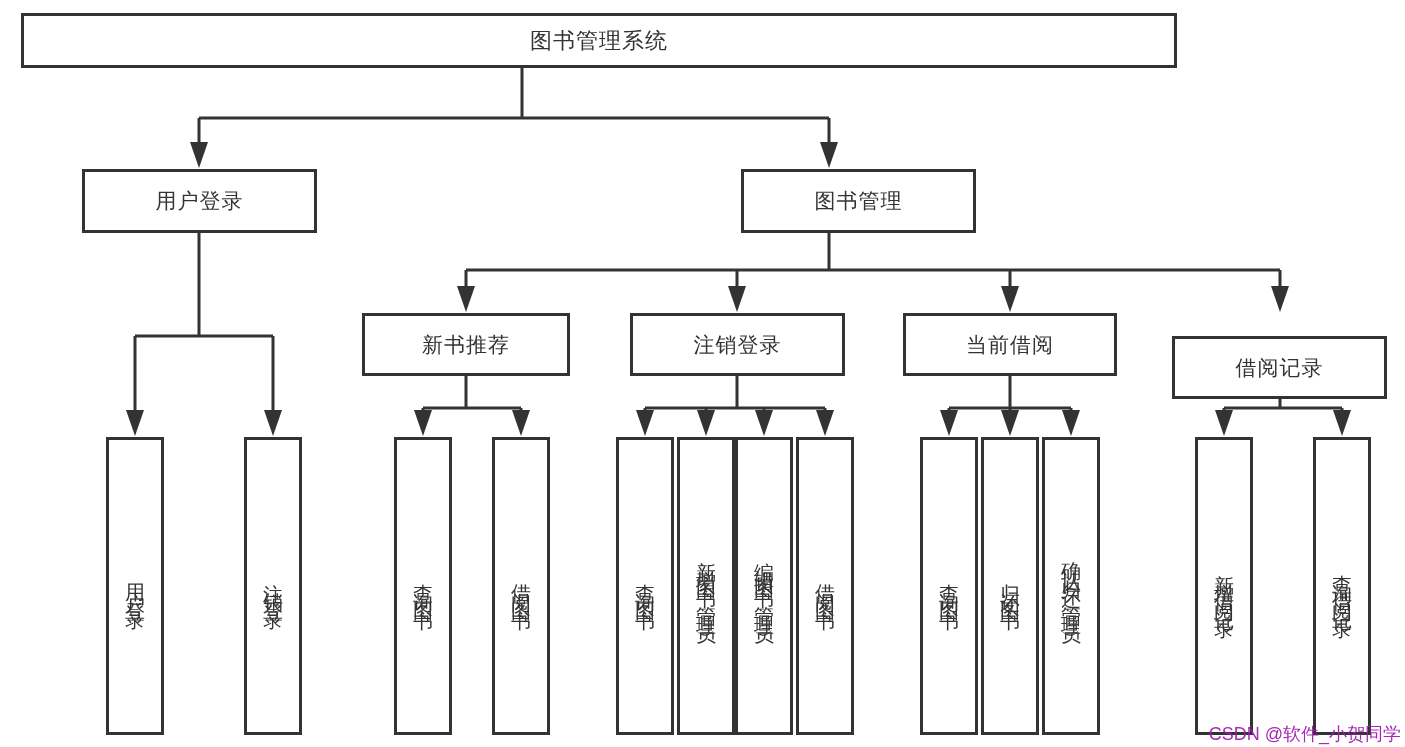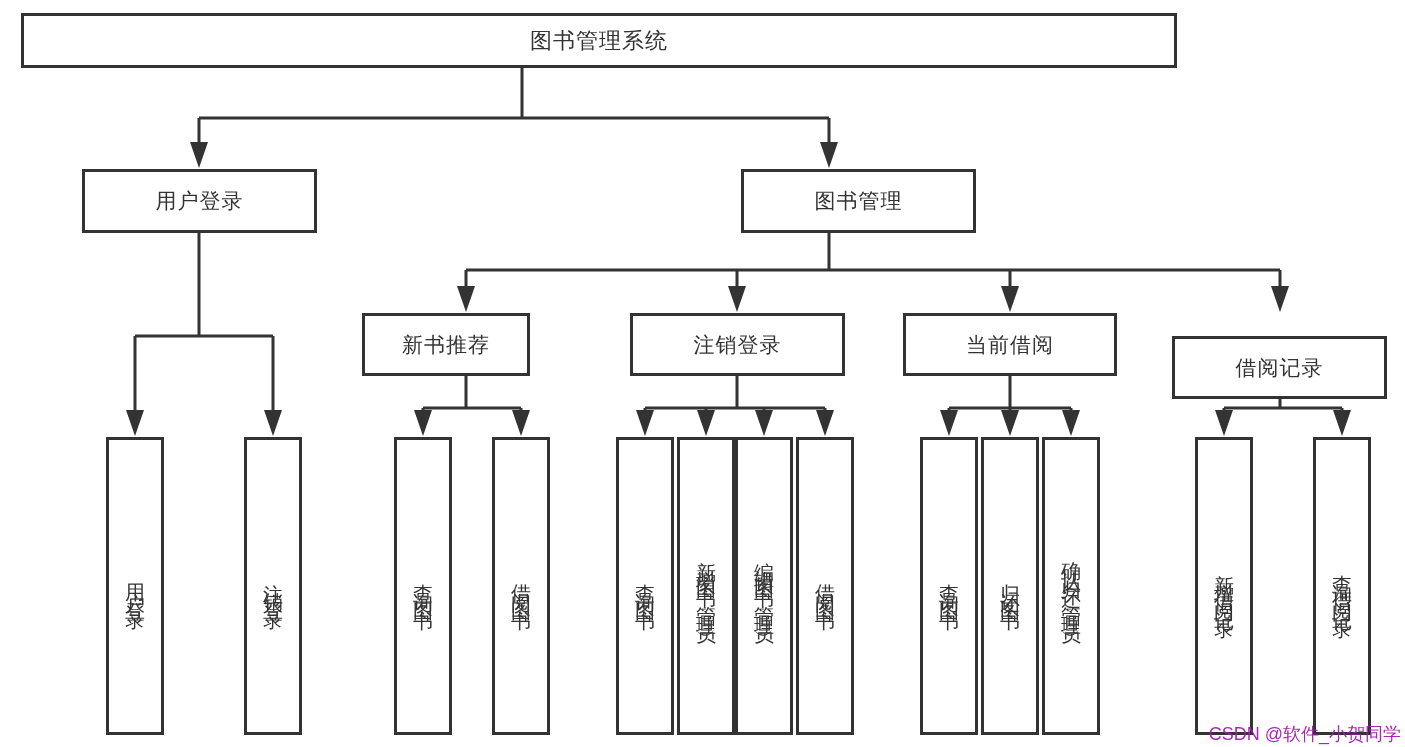--- a/index.html
+++ b/index.html
@@ -120,21 +120,21 @@
     <span>图书管理系统</span>
   </div>
 
   <div class="box hbox" style="left:82px; top:169px; width:235px; height:64px;">
     <span>用户登录</span>
   </div>
   <div class="box hbox" style="left:712px; top:169px; width:235px; height:64px;margin-left:29px;">
     <span>图书管理</span>
   </div>
 
-  <div class="box hbox" style="left:362px; top:313px; width:168px; height:63px;">
+  <div class="box hbox" style="left:362px; top:313px; width:208px; height:63px;">
     <span>新书推荐</span>
   </div>
   <div class="box hbox" style="left:630px; top:313px; width:215px; height:63px;">
     <span>注销登录</span>
   </div>
   <div class="box hbox" style="left:903px; top:313px; width:214px; height:63px;">
     <span>当前借阅</span>
   </div>
   <div class="box hbox" style="left:1172px; top:313px; width:215px; height:63px;margin-top:23px;">
     <span>借阅记录</span>

